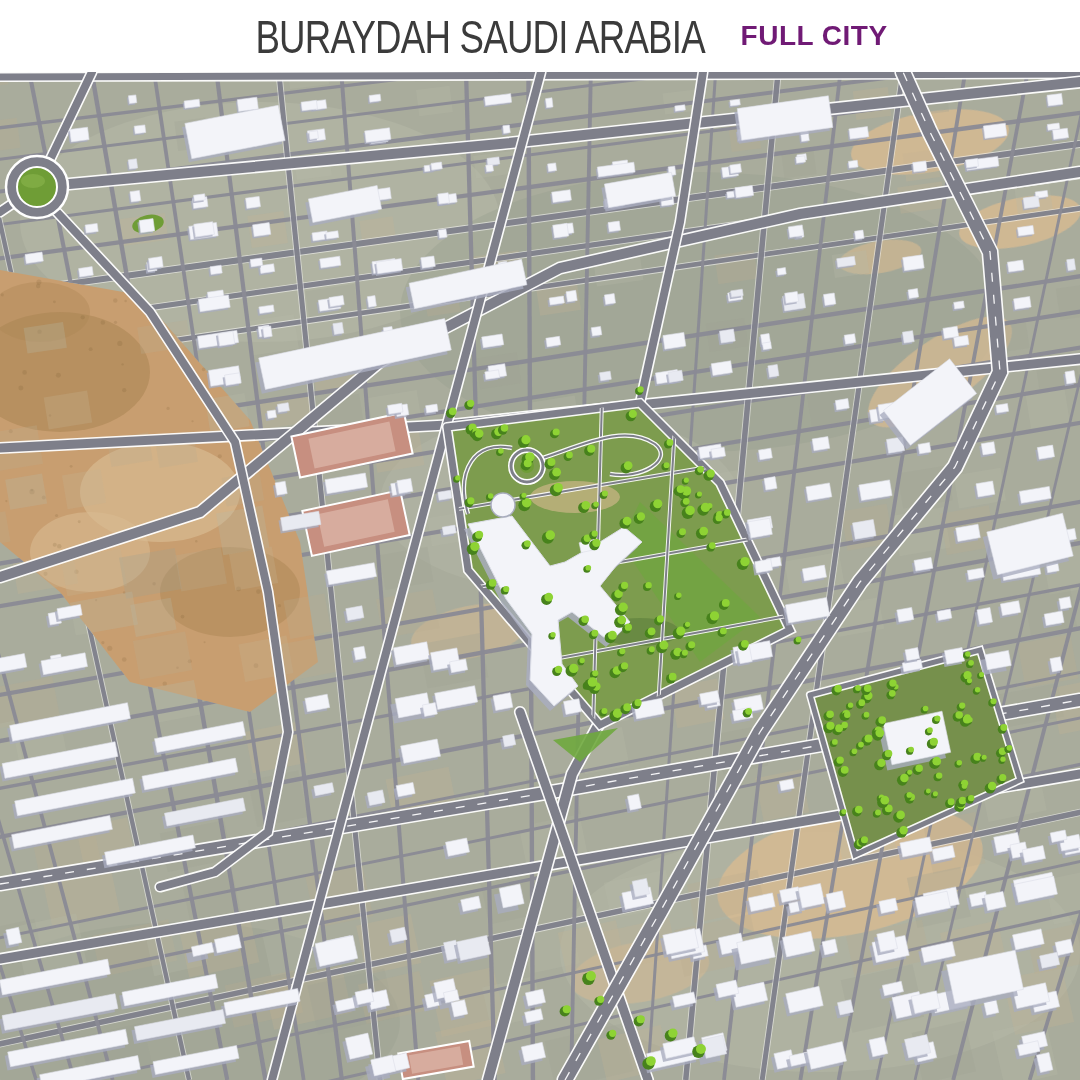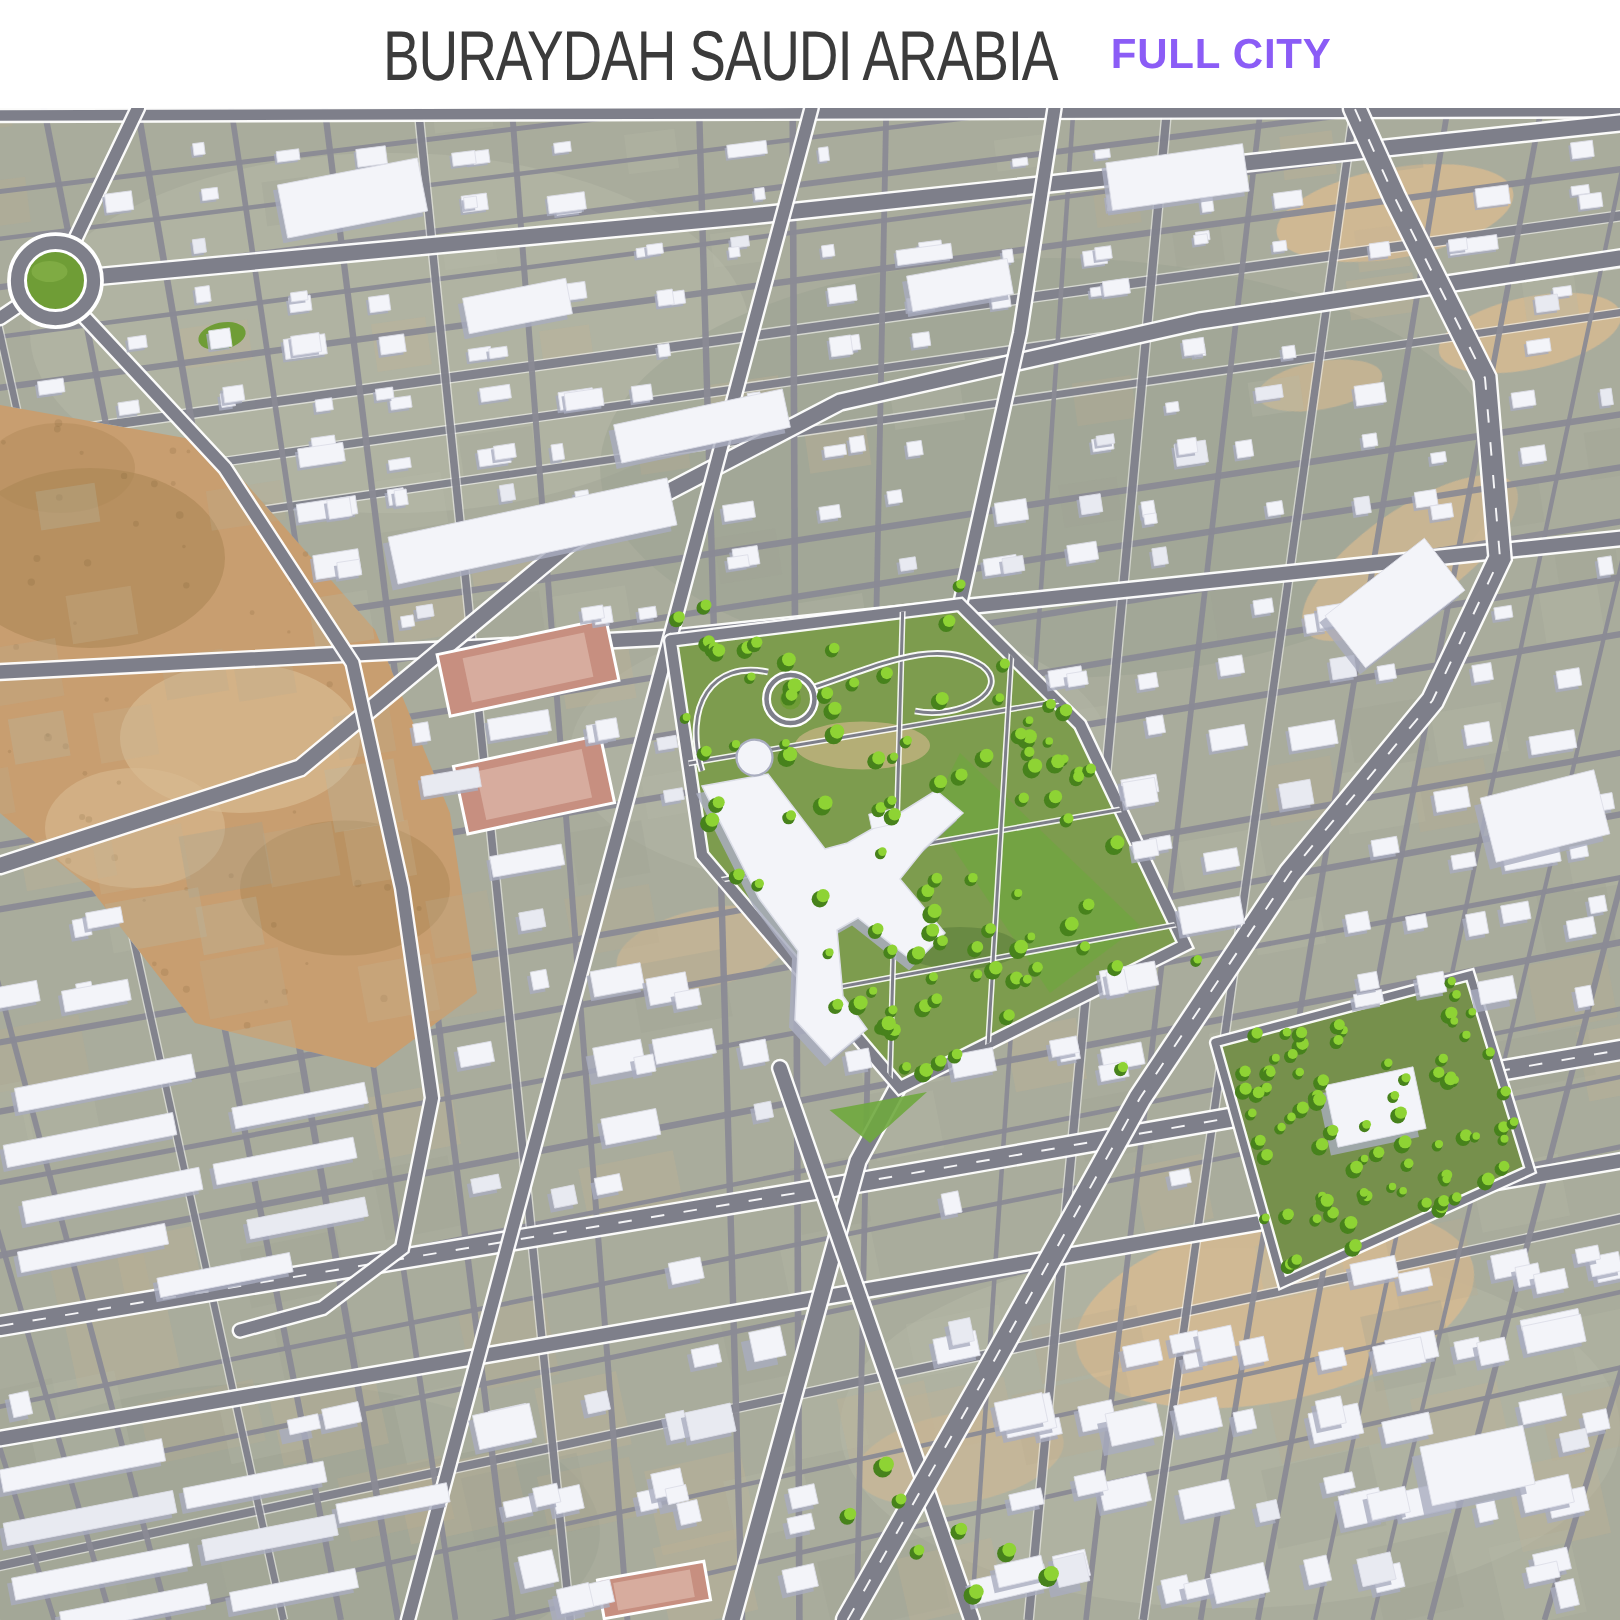--- a/index.html
+++ b/index.html
@@ -8,21 +8,21 @@
   #title{font-size:47px;font-weight:400;letter-spacing:-1px;color:#3b3b3b;transform:scaleX(0.78);white-space:nowrap;margin:0;}
   #badge{font-size:28px;font-weight:700;letter-spacing:0.5px;margin-left:-28px;white-space:nowrap;}
   #map{display:block;}
 </style>
 </head>
 <body>
 
 <div id="frame">
   <div id="header">
     <h1 id="title">BURAYDAH SAUDI ARABIA</h1>
-    <span id="badge" style="color: #8b5cf6;">FULL CITY</span>
+    <span id="badge" style="color: #701a75;">FULL CITY</span>
   </div>
   <svg id="map" width="1080" height="1008" viewBox="0 0 1080 1008" xmlns="http://www.w3.org/2000/svg">
       <g>
         <rect x="0" y="0" width="1080" height="1008" fill="#a9ac9c"></rect>
         <ellipse cx="260" cy="150" rx="240" ry="120" fill="#b7baa9" opacity="0.5" filter="url(#soft)"></ellipse>
         <ellipse cx="700" cy="240" rx="300" ry="140" fill="#99a090" opacity="0.4" filter="url(#soft)"></ellipse>
         <ellipse cx="820" cy="880" rx="260" ry="120" fill="#b7baa9" opacity="0.45" filter="url(#soft)"></ellipse>
         <ellipse cx="180" cy="950" rx="220" ry="100" fill="#99a090" opacity="0.35" filter="url(#soft)"></ellipse>
         <ellipse cx="560" cy="430" rx="180" ry="90" fill="#b7baa9" opacity="0.4" filter="url(#soft)"></ellipse>
         <polygon points="0.0,198.0 140.0,223.0 250.0,348.0 300.0,470.0 318.0,590.0 250.0,640.0 130.0,610.0 60.0,520.0 0.0,470.0" fill="#c89e70"></polygon>

